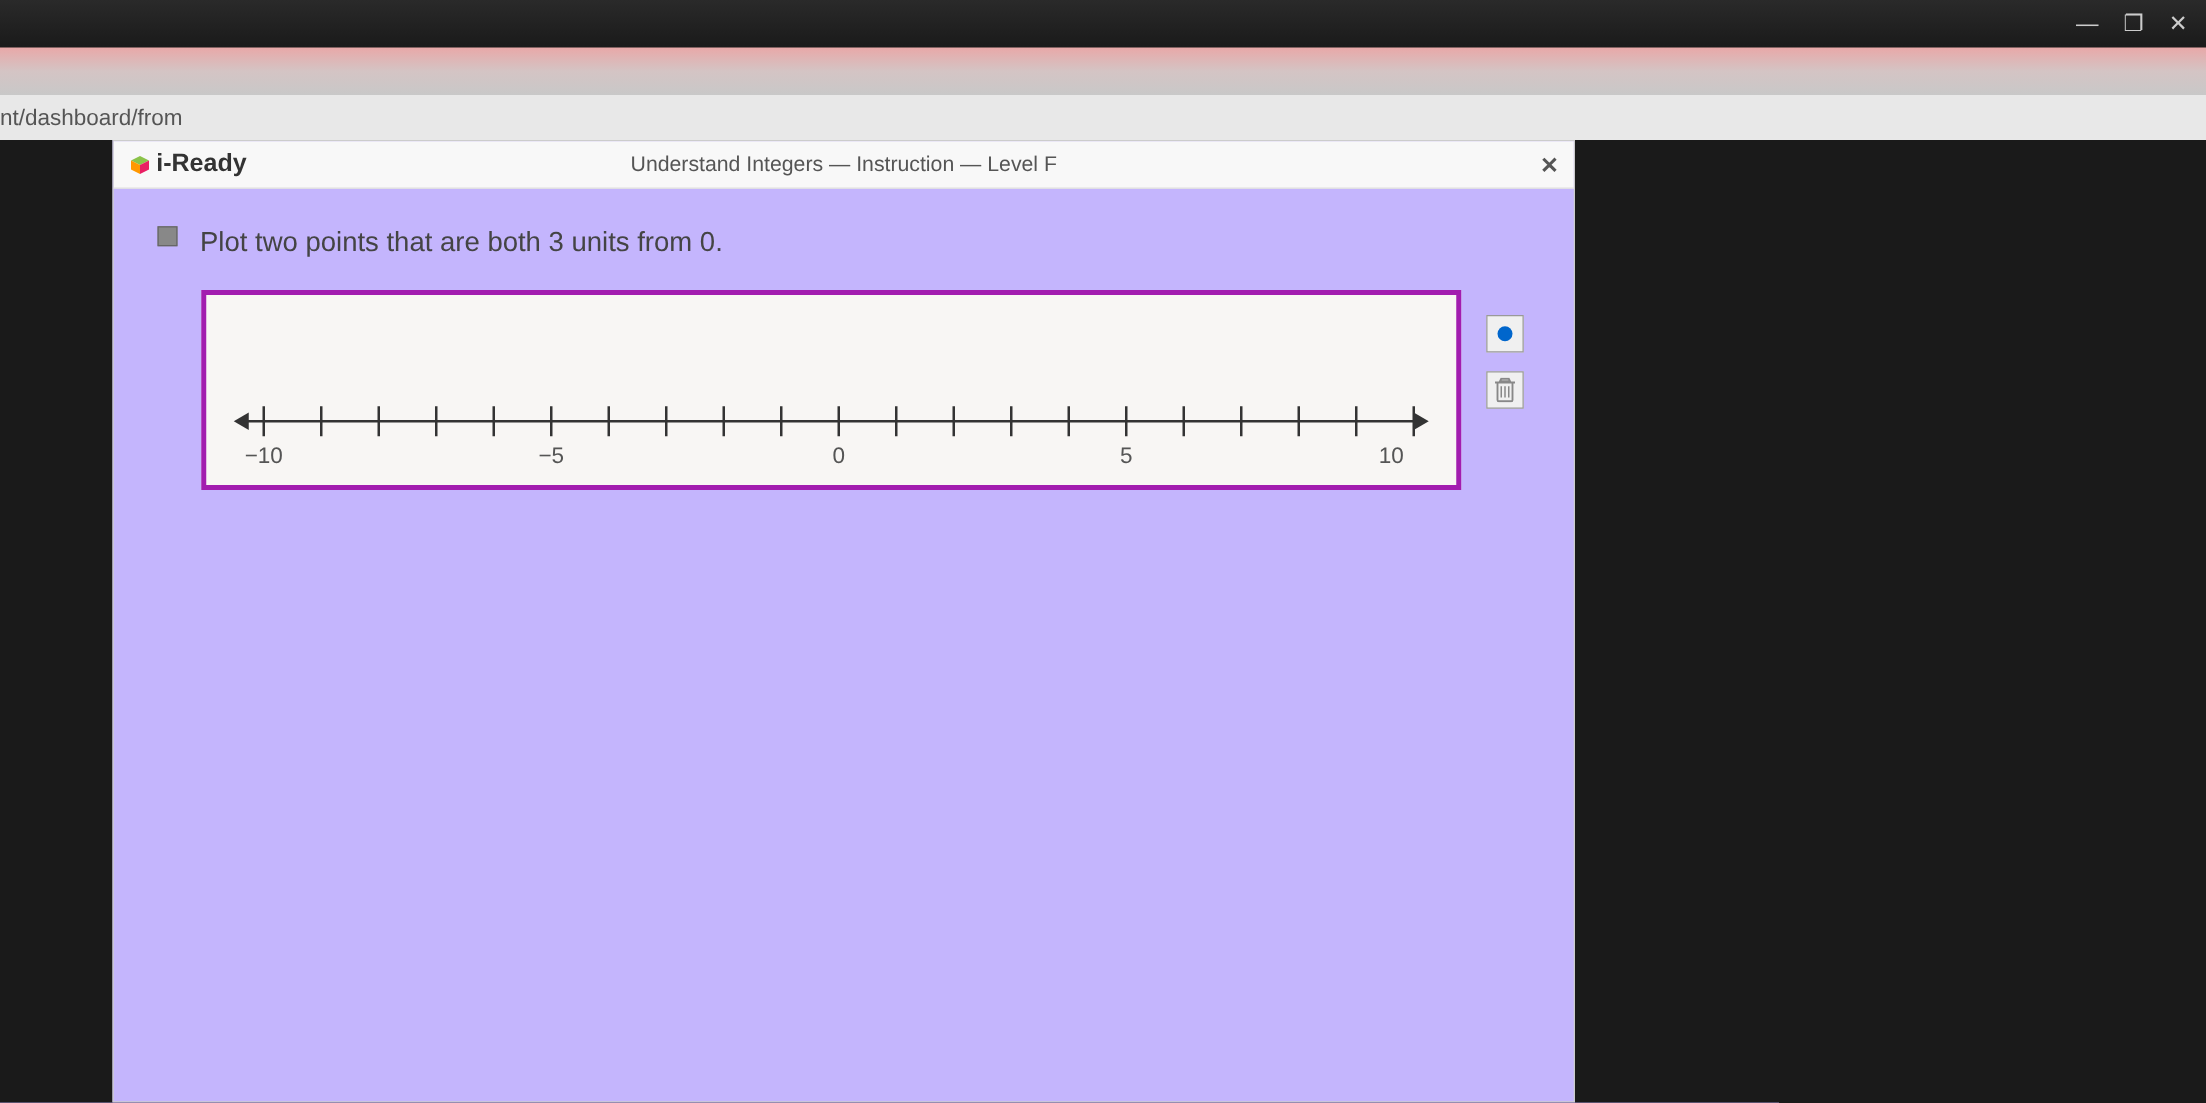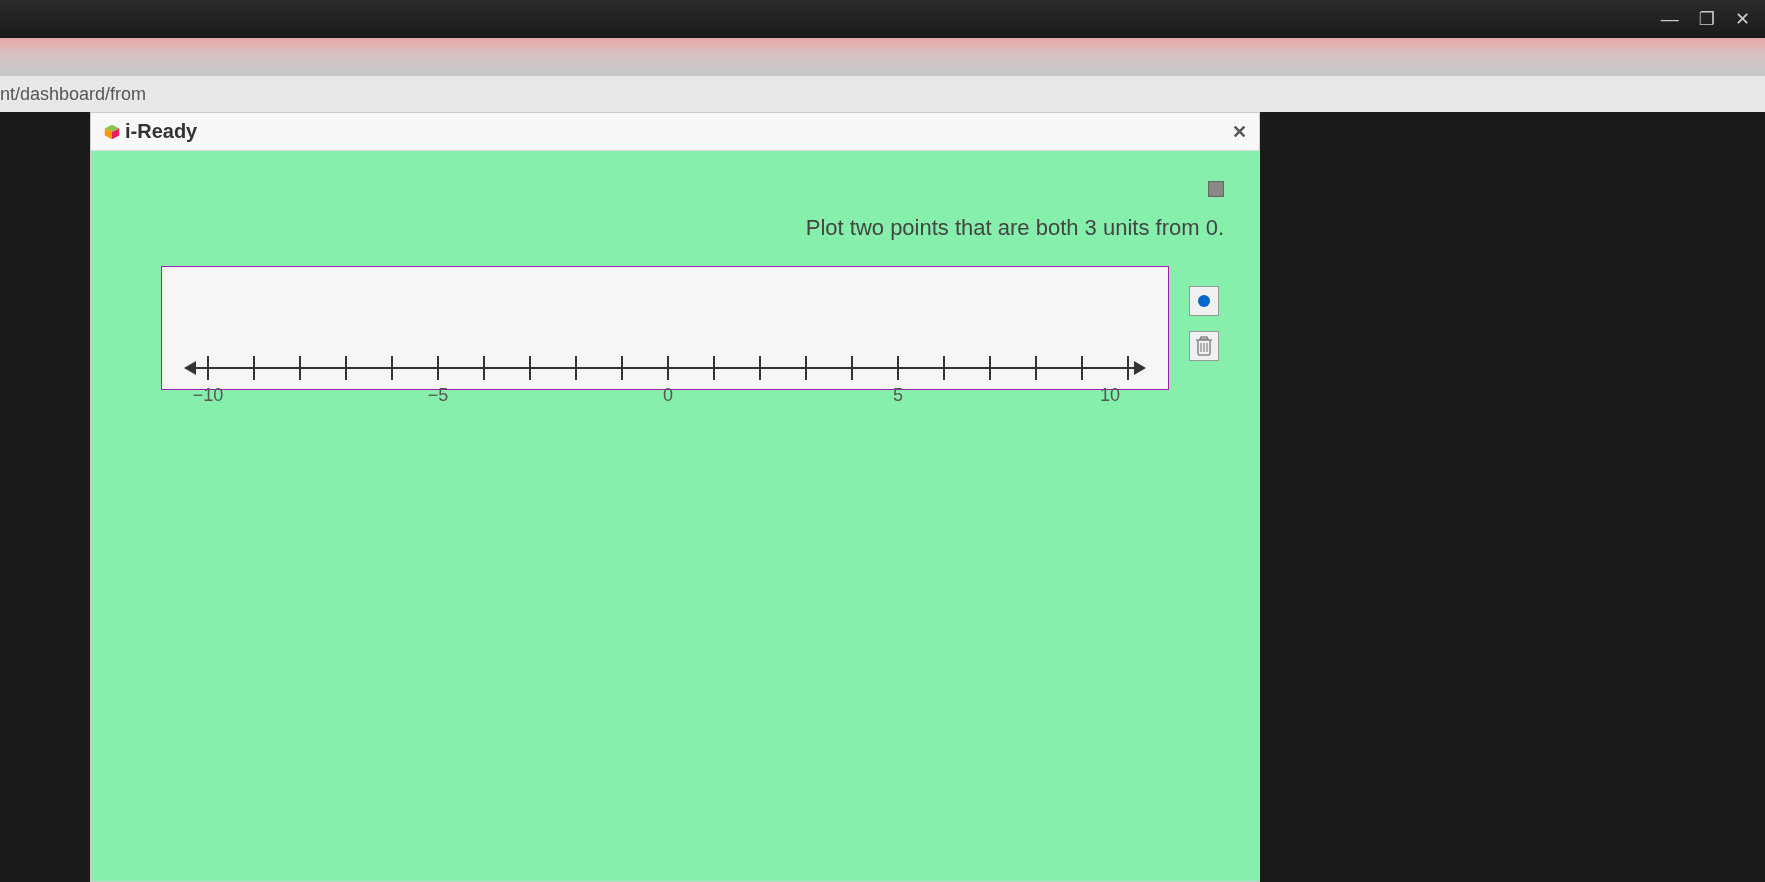--- a/index.html
+++ b/index.html
@@ -53,21 +53,21 @@
       padding-left: 0;
       color: #555;
       font-size: 18px;
     }
     .content-frame {
       position: absolute;
       top: 112px;
       left: 90px;
       width: 1170px;
       height: 770px;
-      background: #86efac;
+      background: #c4b5fd;
       border: 1px solid #ccc;
     }
     .app-header {
       height: 38px;
       background: #f8f8f8;
       border-bottom: 1px solid #ddd;
       display: flex;
       align-items: center;
       padding: 0 12px;
       position: relative;
@@ -104,45 +104,44 @@
       font-size: 18px;
       color: #555;
       cursor: pointer;
       font-weight: bold;
     }
     .question-area {
       padding: 30px 35px;
     }
     .question-row {
       display: flex;
-      align-items: flex-end;
+      align-items: flex-start;
       gap: 18px;
       margin-bottom: 25px;
-      flex-direction: column;
     }
     .question-bullet {
       width: 16px;
       height: 16px;
       background: #888;
       border: 1px solid #666;
     }
     .question-text {
       font-size: 22px;
       color: #444;
     }
     .plot-container {
       display: flex;
       align-items: flex-start;
       gap: 15px;
       margin-left: 35px;
     }
     .plot-box {
       width: 1010px;
-      height: 124px;
-      border: 1px solid #a21caf;
+      height: 160px;
+      border: 4px solid #a21caf;
       background: #f8f6f4;
       position: relative;
     }
     .number-line {
       position: absolute;
       top: 100px;
       left: 30px;
       right: 30px;
       height: 2px;
       background: #333;
@@ -256,20 +255,21 @@
     <div class="logo-container">
       <span class="logo-icon">
         <svg viewBox="0 0 20 20">
           <polygon points="10,2 18,6 10,10 2,6" fill="#8bc34a"></polygon>
           <polygon points="2,6 10,10 10,18 2,14" fill="#ff9800"></polygon>
           <polygon points="18,6 18,14 10,18 10,10" fill="#e91e63"></polygon>
         </svg>
       </span>
       <span class="brand-text">i-Ready</span>
     </div>
+    <span class="lesson-title">Understand Integers — Instruction — Level F</span>
     <span class="close-btn">✕</span>
   </div>
 
   <div class="question-area">
     <div class="question-row">
       <div class="question-bullet"></div>
       <div class="question-text">Plot two points that are both 3 units from 0.</div>
     </div>
 
     <div class="plot-container">

